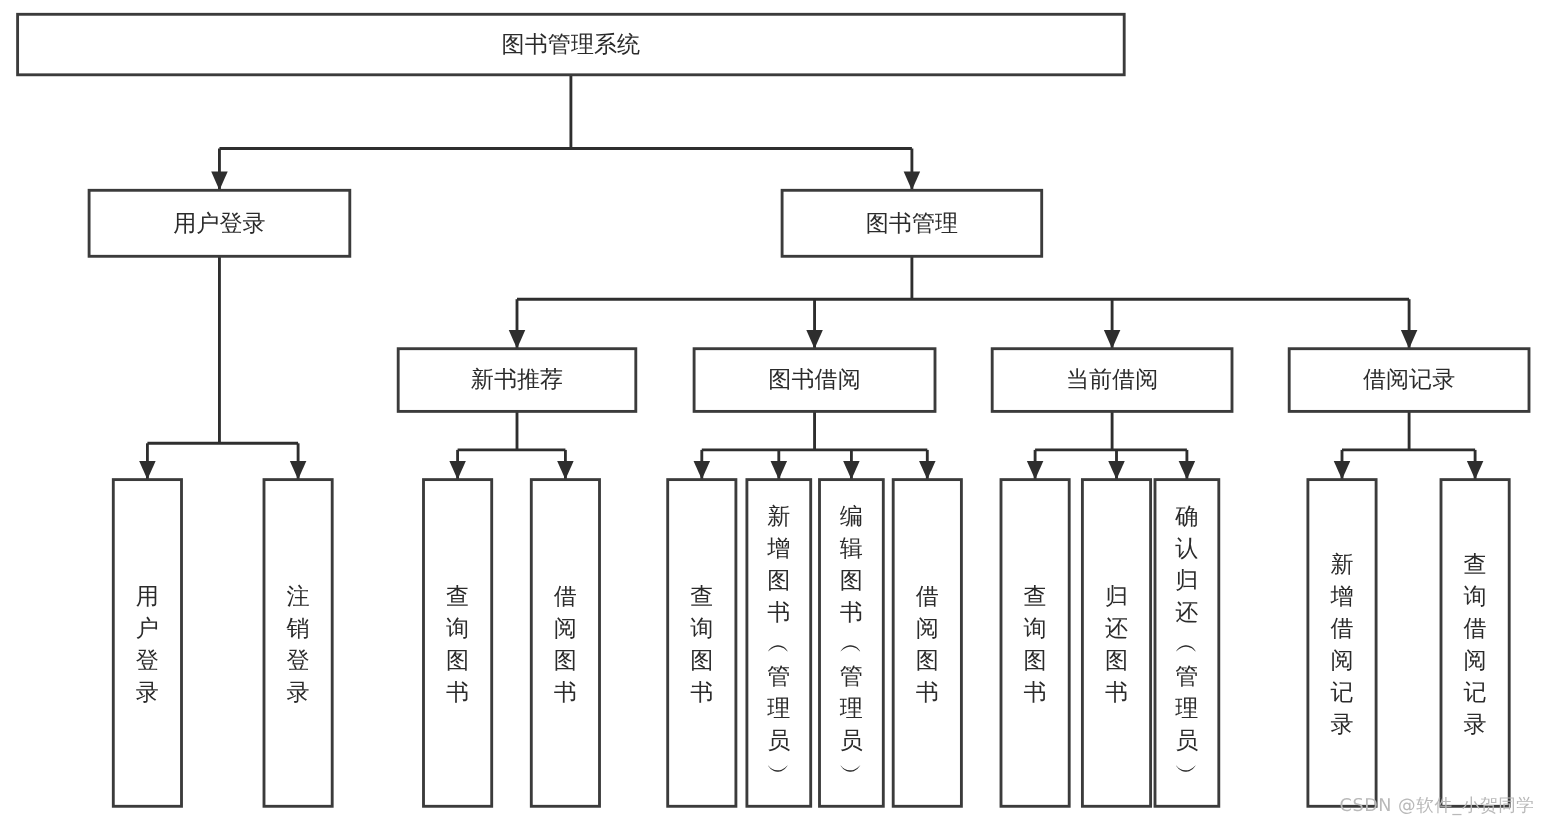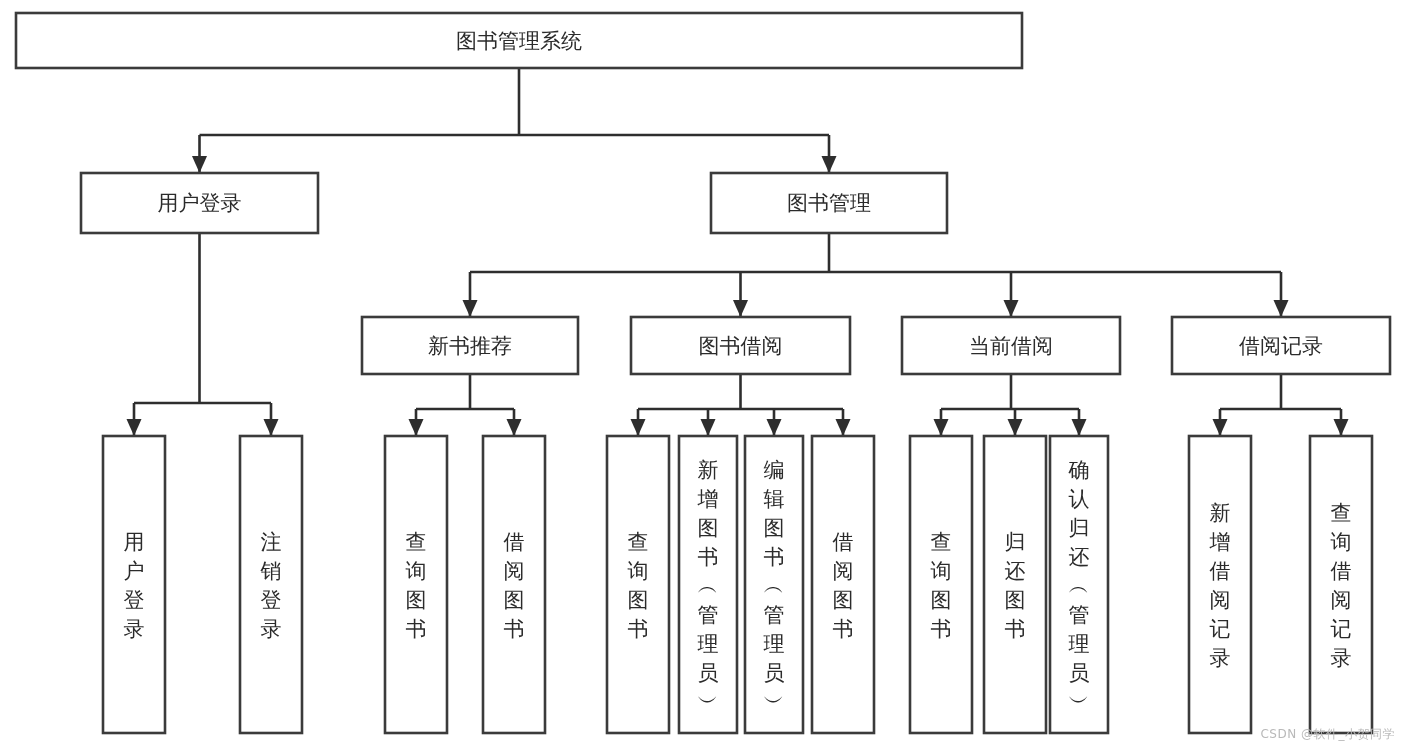--- a/index.html
+++ b/index.html
@@ -53,21 +53,21 @@
     font-family: "DejaVu Sans", "Liberation Sans", sans-serif;
     font-size: 21px;
     fill: #2b2b2b;
     text-anchor: middle;
   }
   .watermark {
     position: absolute;
     right: 10px;
     bottom: 4px;
     font-family: "DejaVu Sans", "Liberation Sans", sans-serif;
-    font-size: 12px;
+    font-size: 16px;
     color: #b9b9b9;
     letter-spacing: 0.5px;
     white-space: nowrap;
     user-select: none;
   }
 </style>
 </head>
 <body>
 
 <div id="diagram-root">

